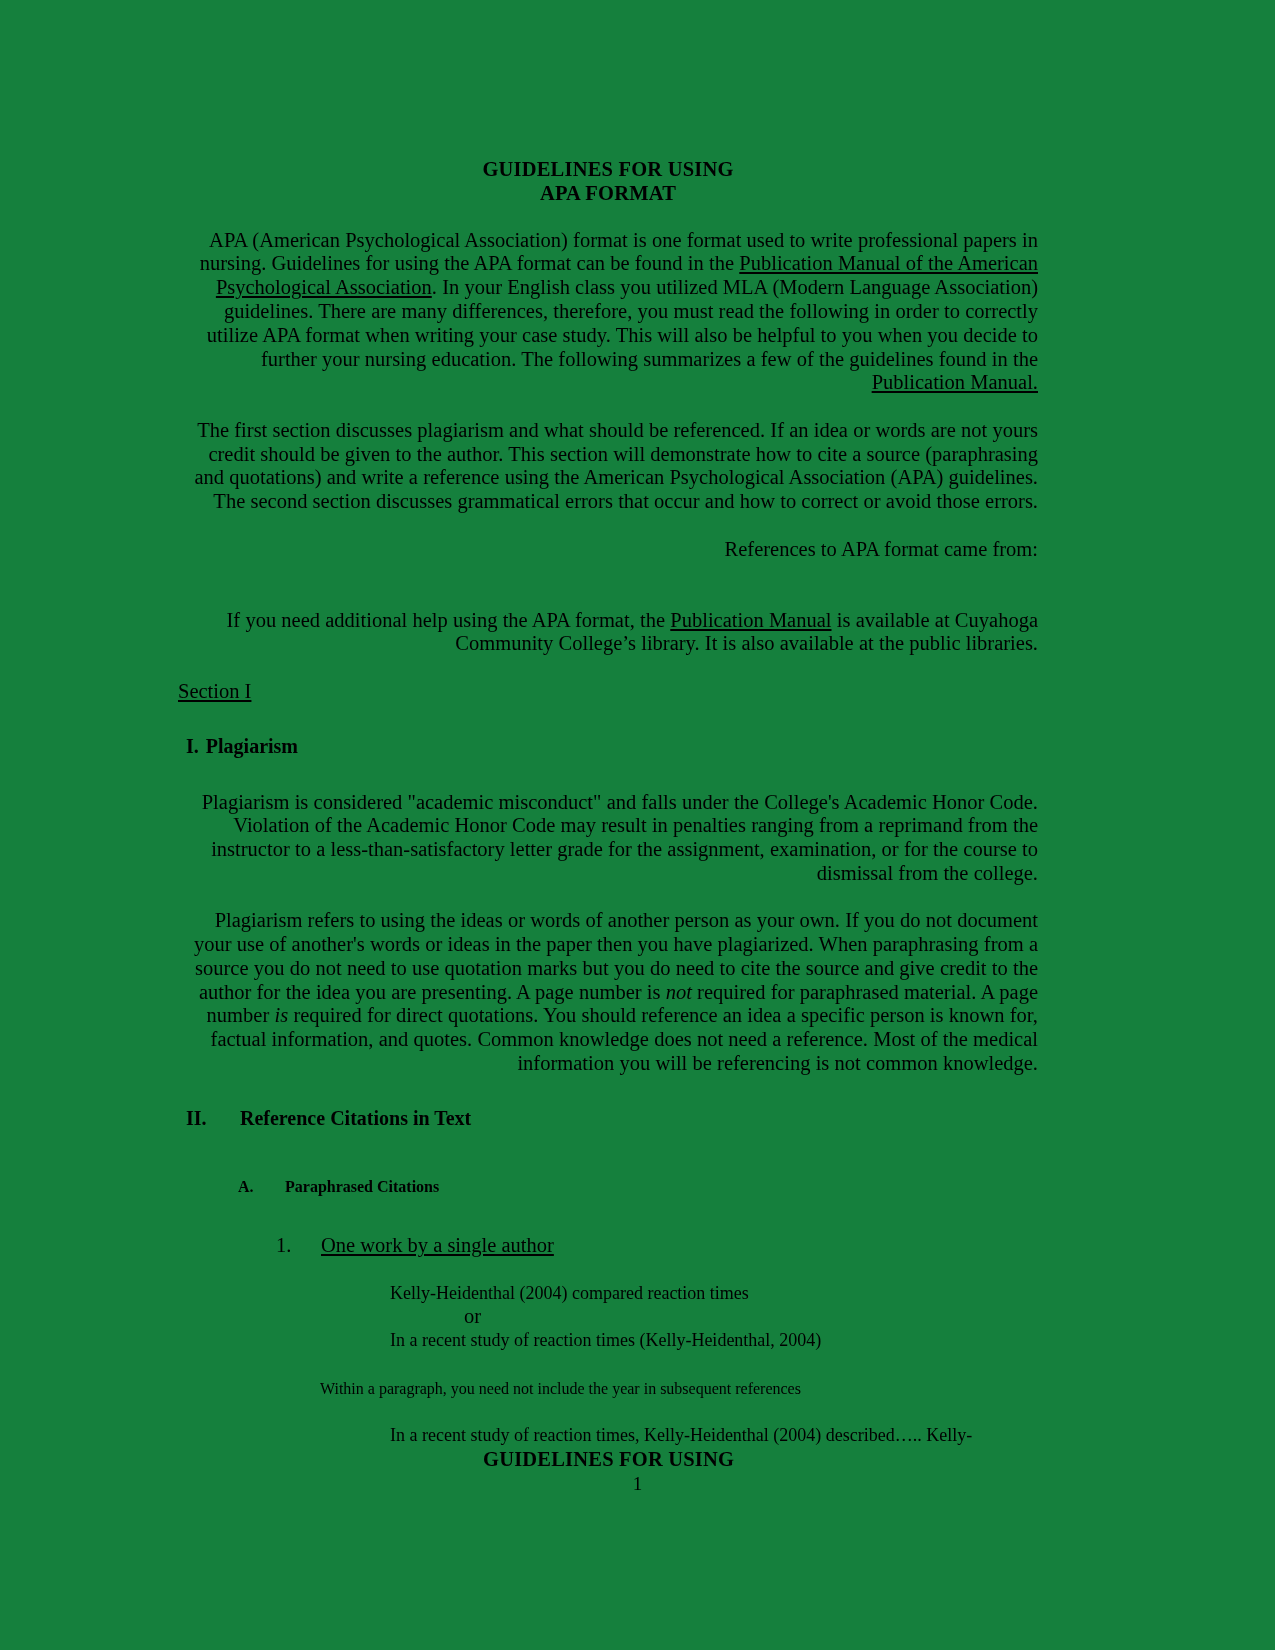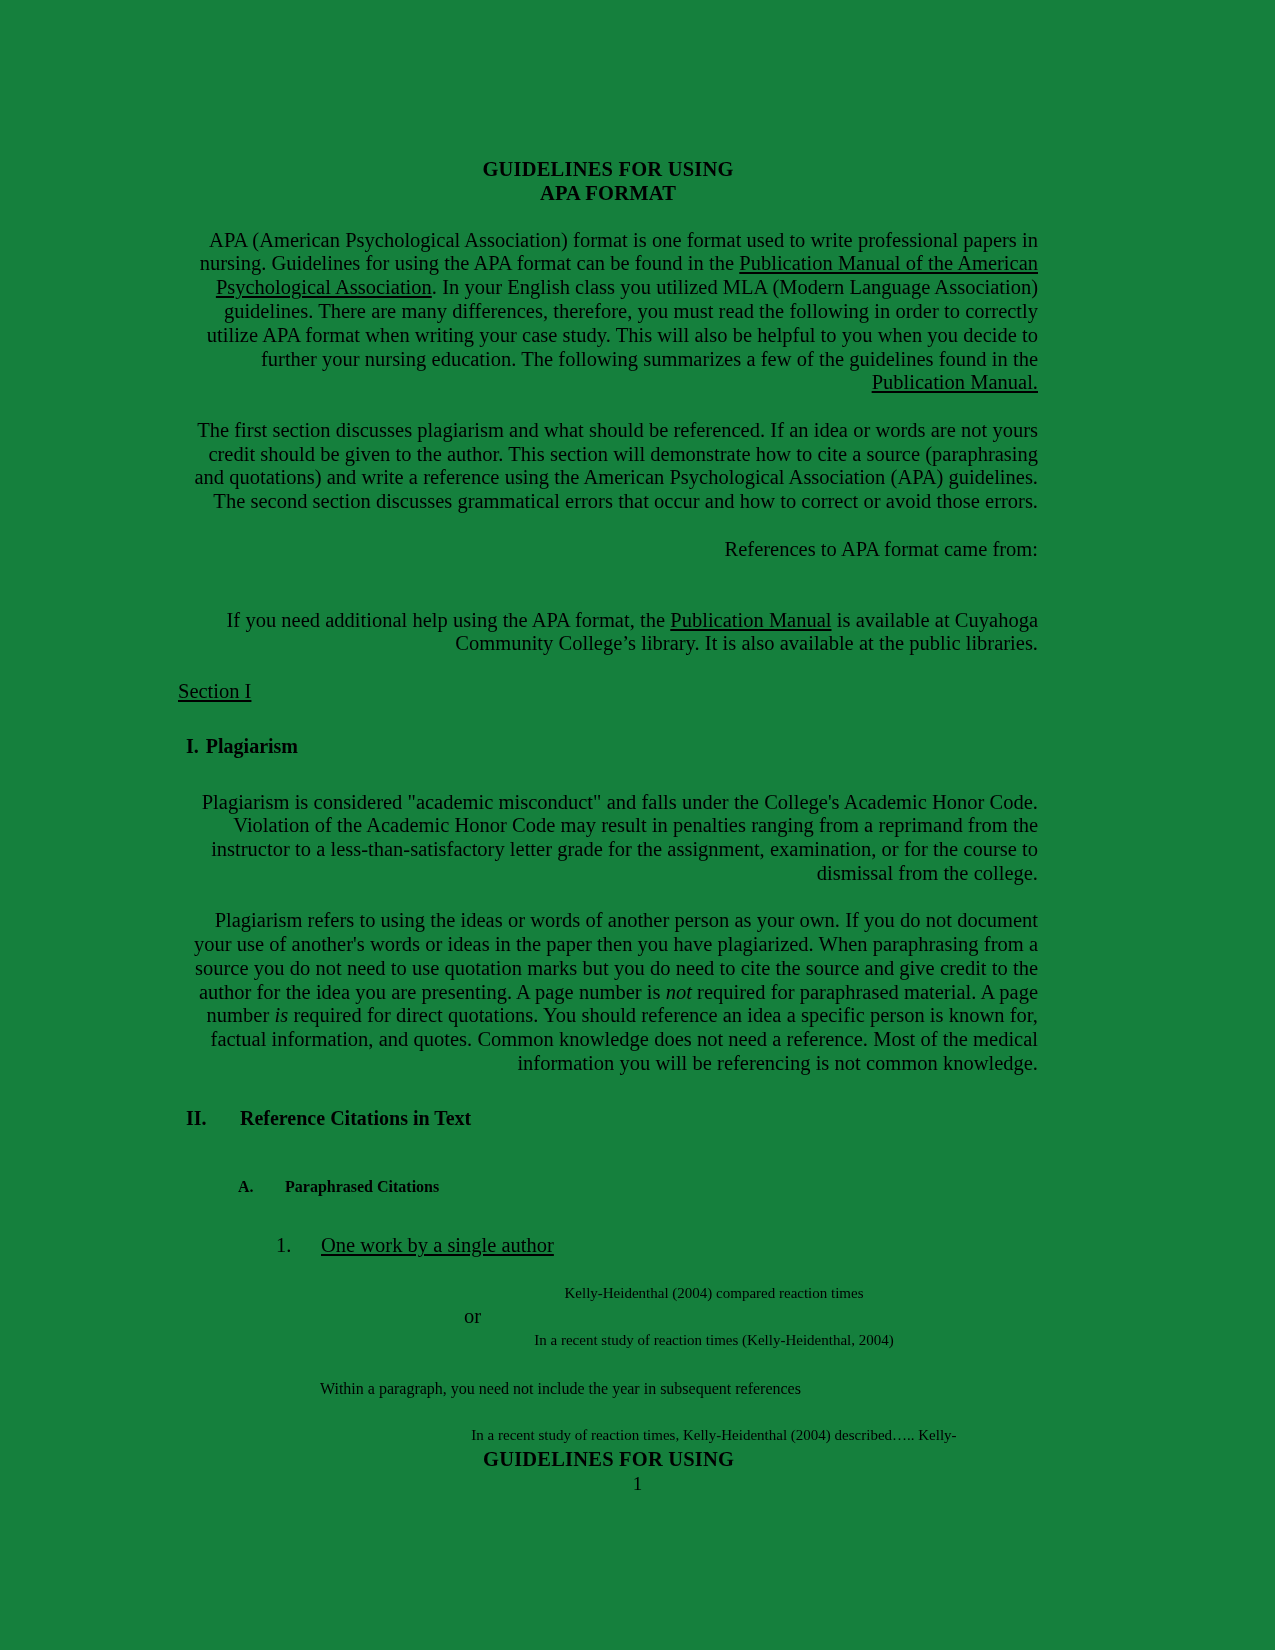--- a/index.html
+++ b/index.html
@@ -85,23 +85,22 @@
     font-size: 20.5px;
     line-height: 23.8px;
   }
   .lvl-1 .num {
     display: inline-block;
     width: 45px;
   }
   .example {
     margin: 0;
     padding-left: 212px;
-    font-size: 15px;
-    line-height: 23.8px;
-    text-align: center;
+    font-size: 18px;
+    line-height: 23.8px;
   }
   .example-or {
     margin: 0;
     padding-left: 286px;
     font-size: 20.5px;
     line-height: 23.8px;
   }
   .example-wide {
     margin: 0;
     padding-left: 142px;

